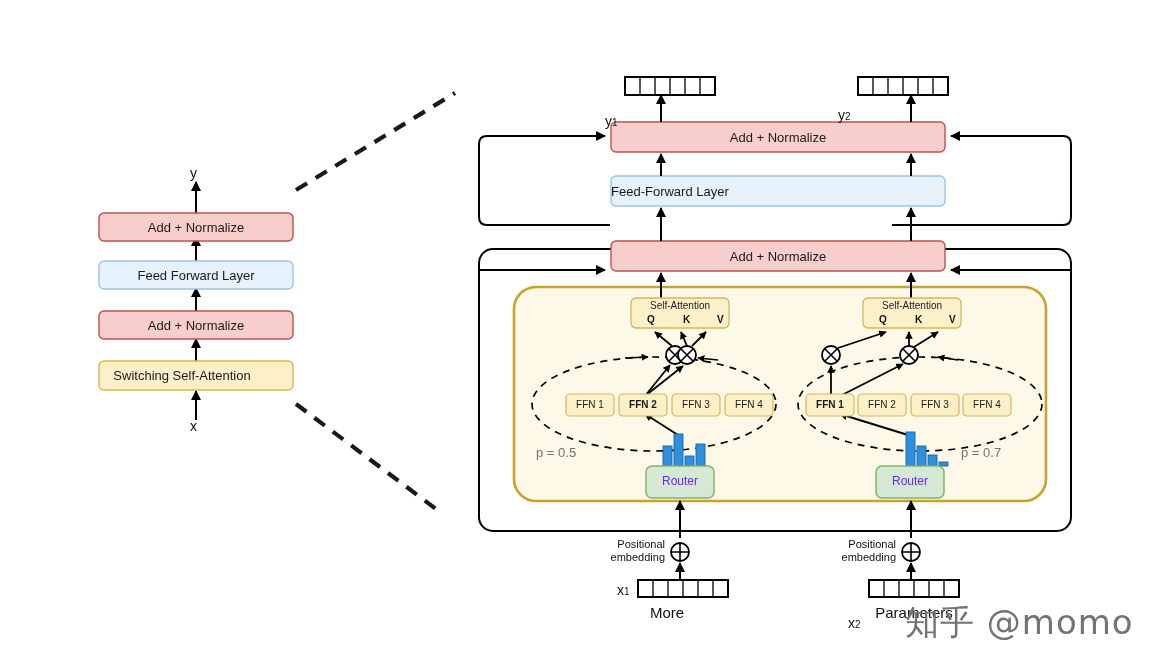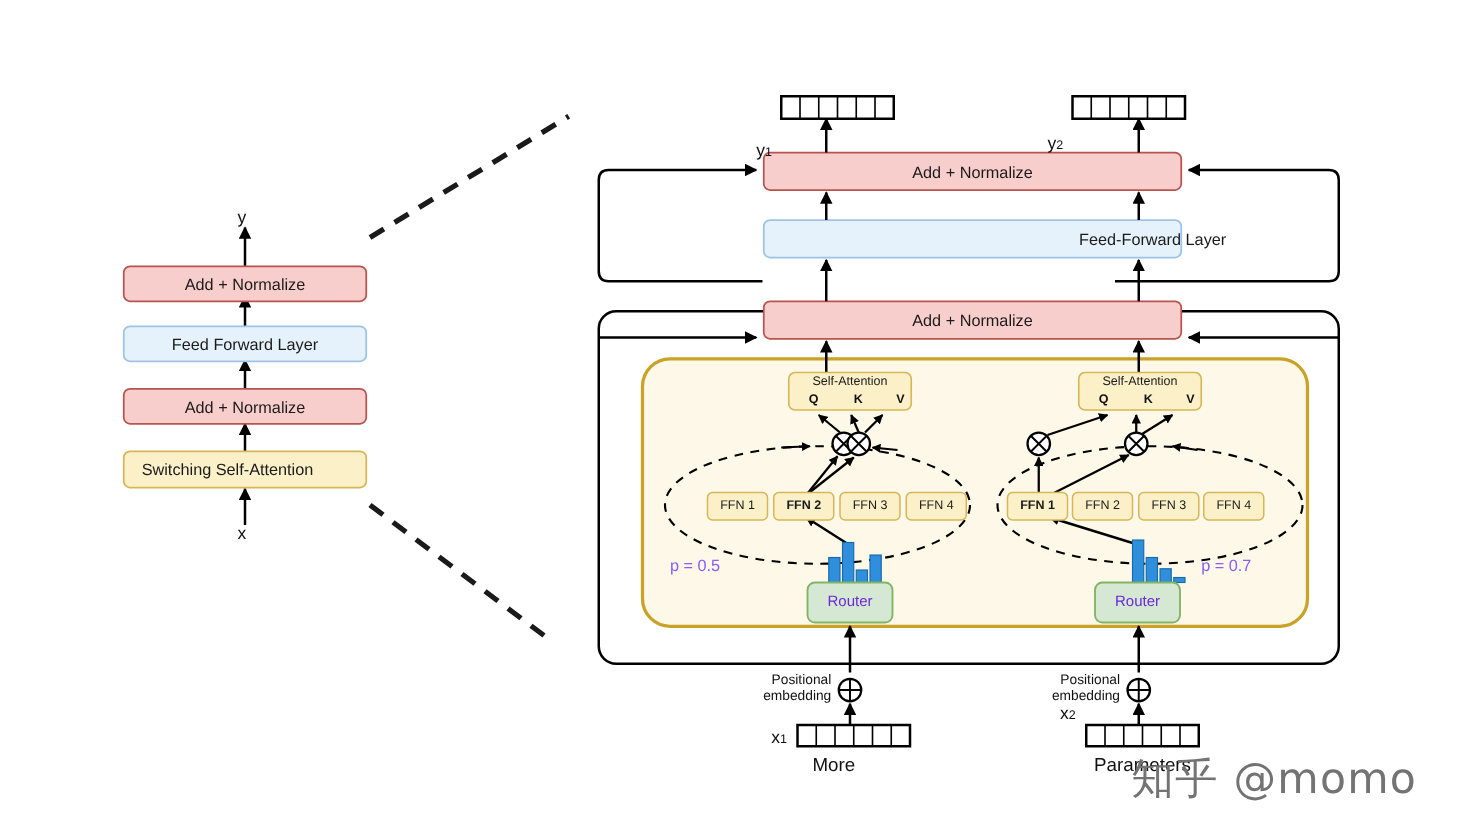--- a/index.html
+++ b/index.html
@@ -9,21 +9,21 @@
   svg#canvas{position:absolute;left:0;top:0;width:1175px;height:667px;}
 
   
   .lbl{position:absolute;white-space:nowrap;pointer-events:none;}
 
   .box-text{font-size:13px;color:#1a1a1a;}
   .small-text{font-size:10px;color:#1a1a1a;}
   .qkv{font-size:10px;font-weight:bold;color:#111;}
   .ffn-text{font-size:10px;color:#1a1a1a;}
   .ffn-bold{font-weight:bold;}
-  .pval{font-size:13px;color:#8b5cf6;}
+  .pval{font-size:13px;color:#737373;}
   .varlbl{font-size:14px;color:#111;}
   .sub{font-size:10px;}
   .posemb{font-size:11px;line-height:13px;color:#111;text-align:right;}
   .wordlbl{font-size:15px;color:#111;}
   .router-text{font-size:12px;color:#6d28d9;}
 
   .watermark{position:absolute;left:905px;top:600px;font-size:34px;
     color:#737373;letter-spacing:1px;font-family:"DejaVu Sans",sans-serif;
     user-select:none;}
 </style>
@@ -222,34 +222,34 @@
 
 <div class="lbl varlbl" style="left:190px;top:165px;">y</div>
 <div class="lbl varlbl" style="left:190px;top:418px;">x</div>
 
 <div class="lbl box-text" style="left:99px;top:220px;width:194px;text-align:center;">Add + Normalize</div>
 <div class="lbl box-text" style="left:99px;top:268px;width:194px;text-align:center;">Feed Forward Layer</div>
 <div class="lbl box-text" style="left:99px;top:318px;width:194px;text-align:center;">Add + Normalize</div>
 <div class="lbl box-text" style="left:99px;top:368px;width:166px;text-align:center;">Switching Self-Attention</div>
 
 <div class="lbl box-text" style="left:611px;top:130px;width:334px;text-align:center;">Add + Normalize</div>
-<div class="lbl box-text" style="left:611px;top:184px;width:370px;text-align:right;">Feed-Forward Layer</div>
+<div class="lbl box-text" style="left:611px;top:184px;width:370px;text-align:left;">Feed-Forward Layer</div>
 <div class="lbl box-text" style="left:611px;top:249px;width:334px;text-align:center;">Add + Normalize</div>
 
 <div class="lbl" style="left:605px;top:78px;margin-top:34px;">
   <span class="varlbl">y</span><span class="sub">1</span>
 </div>
 <div class="lbl" style="left:838px;top:78px;margin-top:28px;">
   <span class="varlbl">y</span><span class="sub">2</span>
 </div>
 
 <div class="lbl" style="left:617px;top:581px;">
   <span class="varlbl">x</span><span class="sub">1</span>
 </div>
-<div class="lbl" style="left:848px;top:562px;">
+<div class="lbl" style="left:848px;top:614px;">
   <span class="varlbl">x</span><span class="sub">2</span>
 </div>
 
 <div class="lbl wordlbl" style="left:650px;top:604px;width:90px;text-align:left;">More</div>
 <div class="lbl wordlbl" style="left:849px;top:604px;width:130px;text-align:center;">Parameters</div>
 
 <div class="lbl posemb" style="left:585px;top:538px;width:80px;">
   <span>Positional</span><br>
   <span>embedding</span>
 </div>

